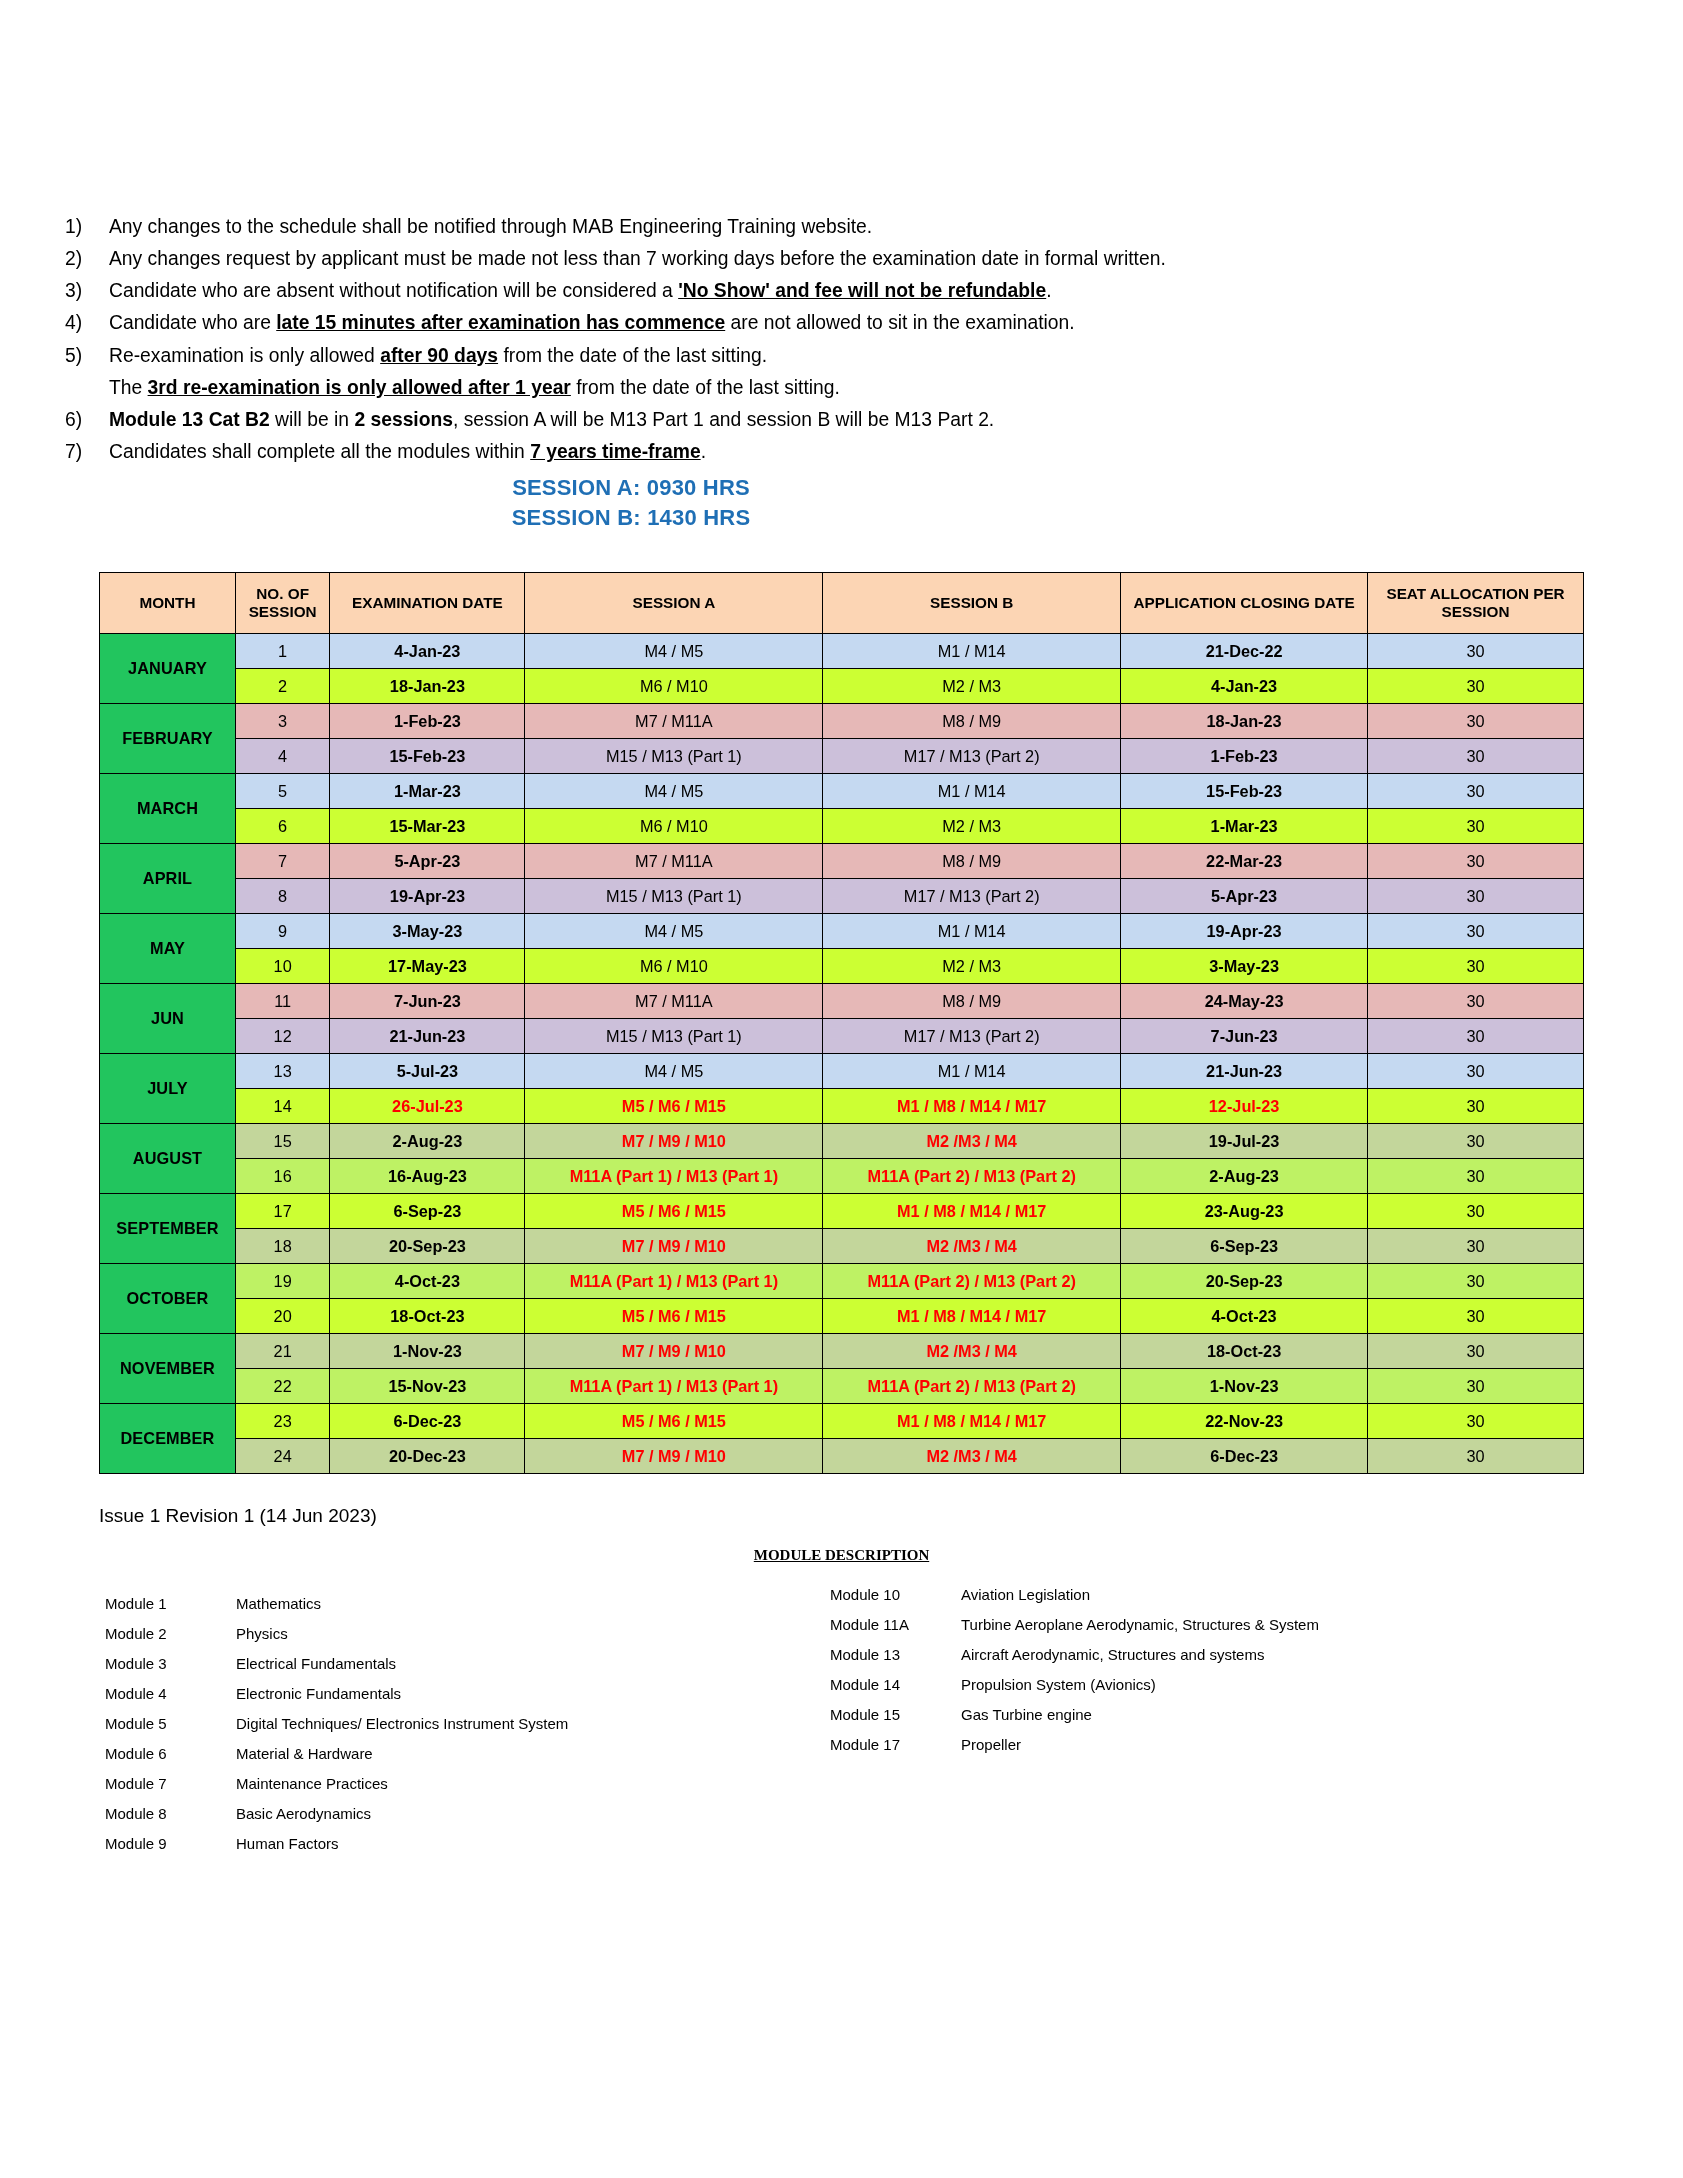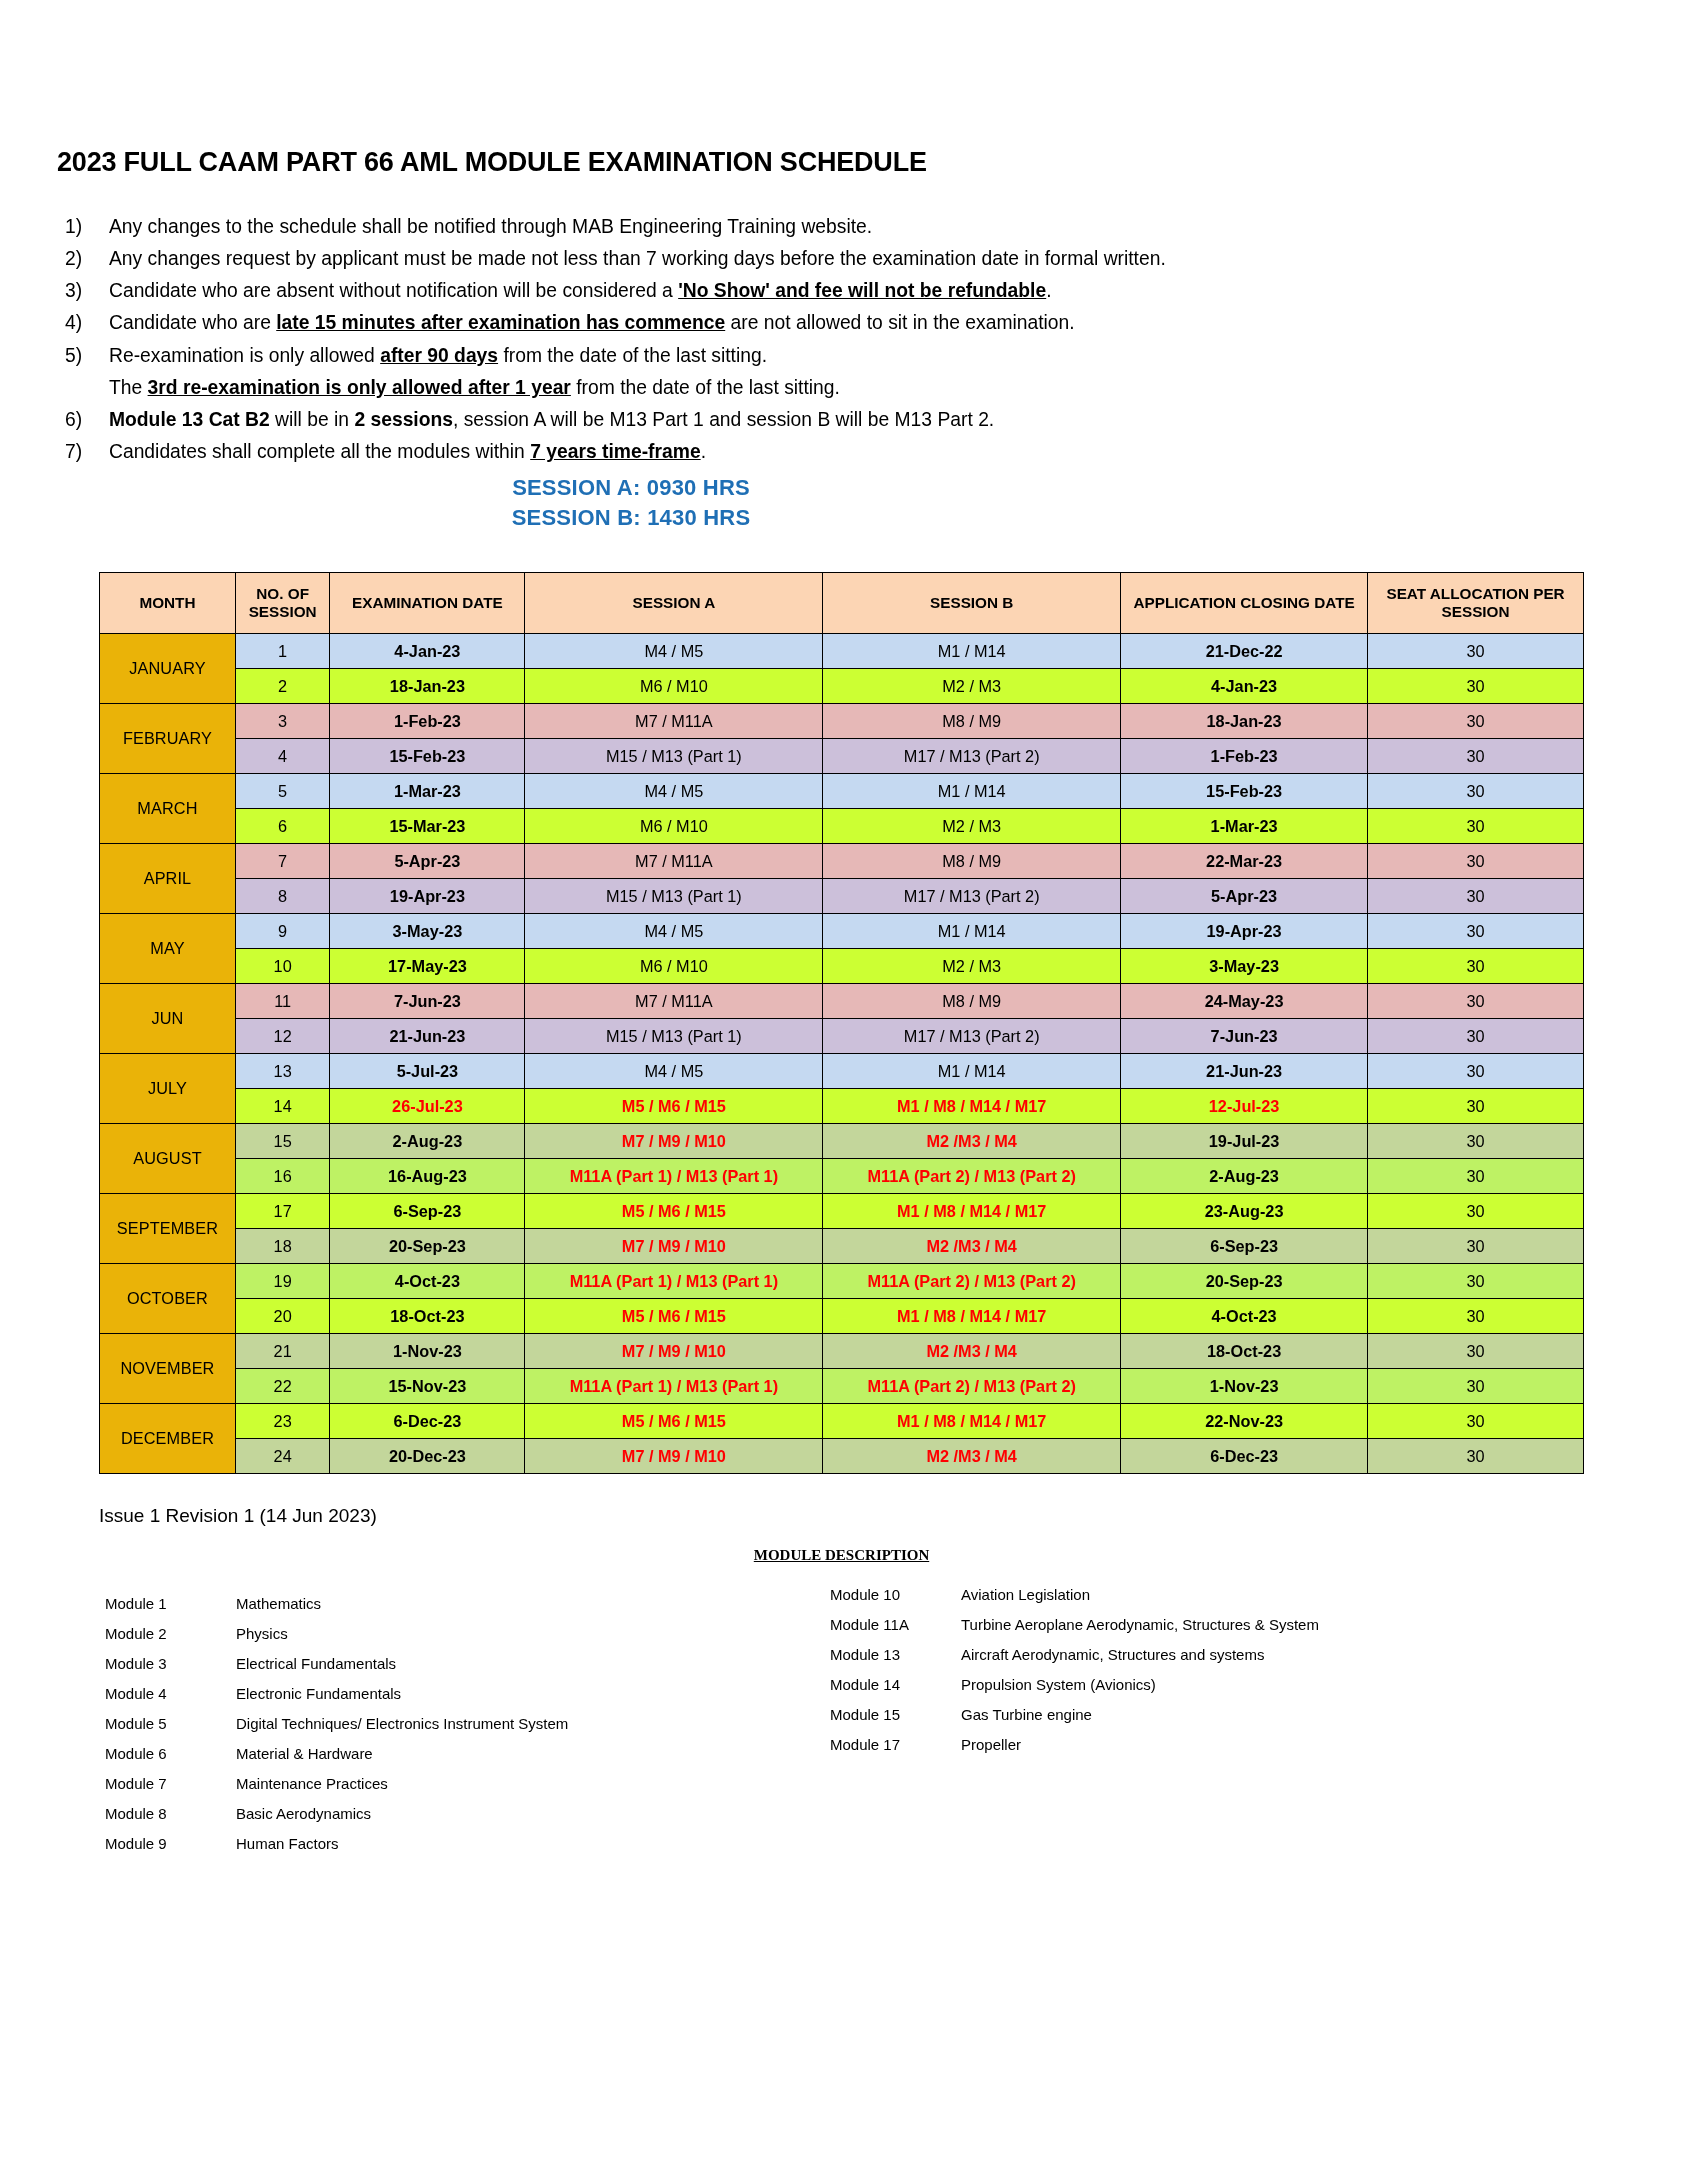--- a/index.html
+++ b/index.html
@@ -108,22 +108,22 @@
   }
   .col-month   { width: 131px; }
   .col-no      { width: 91px;  }
   .col-date    { width: 188px; }
   .col-sa      { width: 287px; }
   .col-sb      { width: 287px; }
   .col-close   { width: 238px; }
   .col-seat    { width: 208px; }
 
   td.month-cell {
-    background: #eab308;
-    font-weight: normal;
+    background: #22c55e;
+    font-weight: bold;
     font-size: 17px;
     letter-spacing: 0.1px;
   }
   td.c-no   { font-size: 16.3px; }
   td.c-date { font-weight: bold; font-size: 16.3px; }
   td.c-sa, td.c-sb { font-size: 16.3px; }
   td.c-close { font-weight: bold; font-size: 16.3px; margin-top: 32px; }
   td.c-seat  { font-size: 16.3px; }
 
   td.red, .red { color: #FF0000; font-weight: bold; }
@@ -182,21 +182,20 @@
     align-items: center;
   }
   .mod-key  { width: 131px; flex: 0 0 131px; }
   .mod-val  { flex: 1 1 auto; }
 </style>
 </head>
 <body>
 
 <div class="page">
 
-  <div class="doc-title">2023 FULL CAAM PART 66 AML MODULE EXAMINATION SCHEDULE</div>
 
   <div class="notes">
       <div class="note-row">
         <span class="note-num">1)</span>
         <span class="note-text">Any changes to the schedule shall be notified through MAB Engineering Training website.</span>
       </div>
       <div class="note-row">
         <span class="note-num">2)</span>
         <span class="note-text">Any changes request by applicant must be made not less than 7 working days before the examination date in formal written.</span>
       </div>

